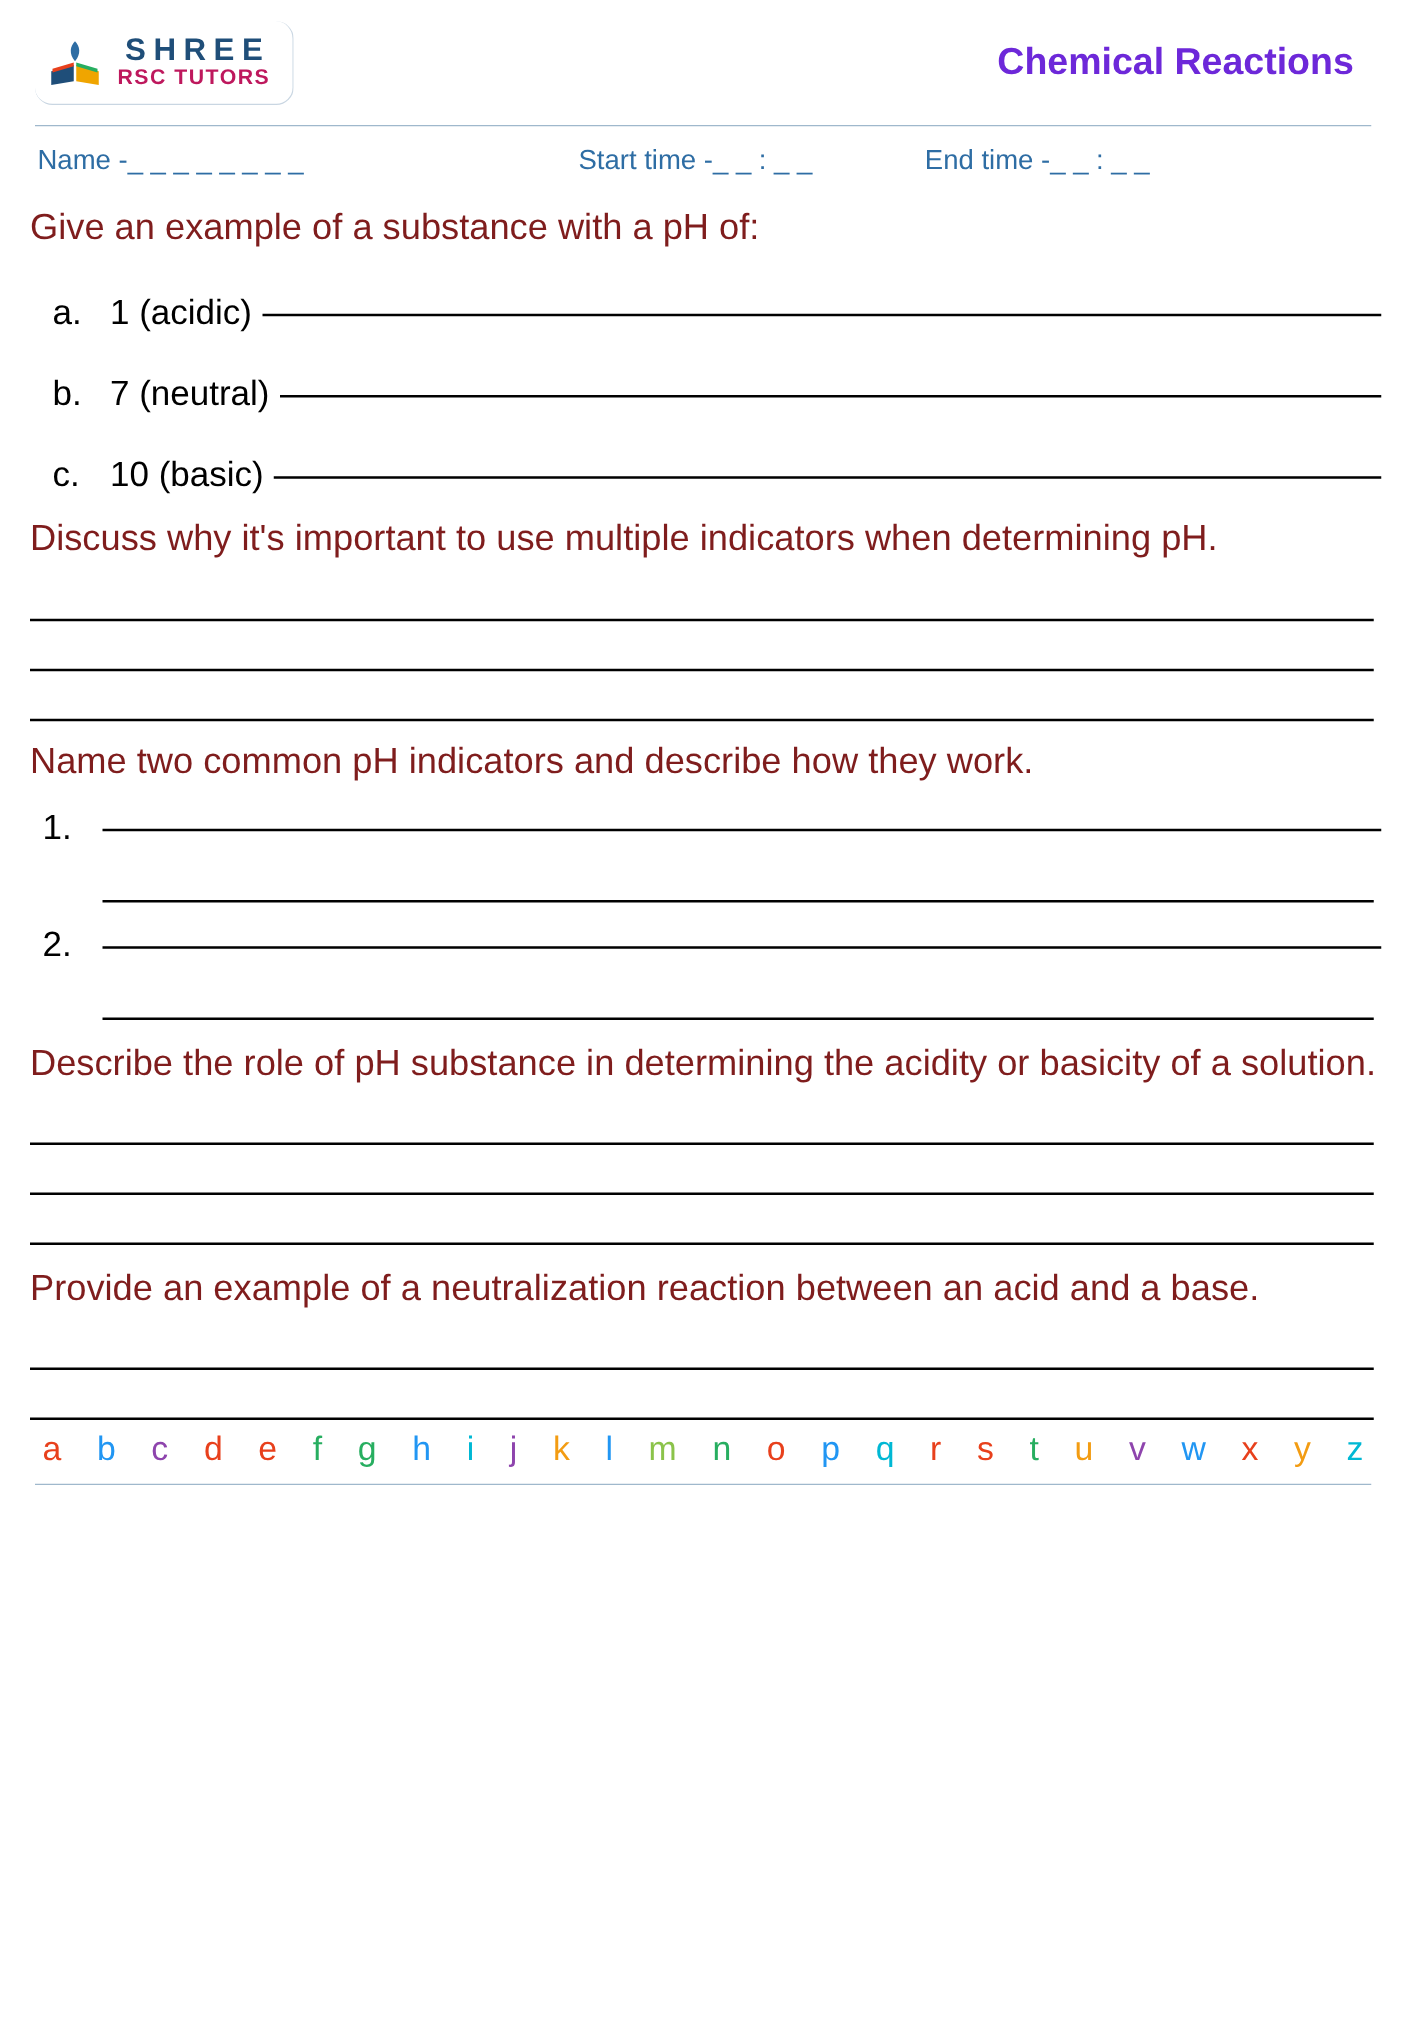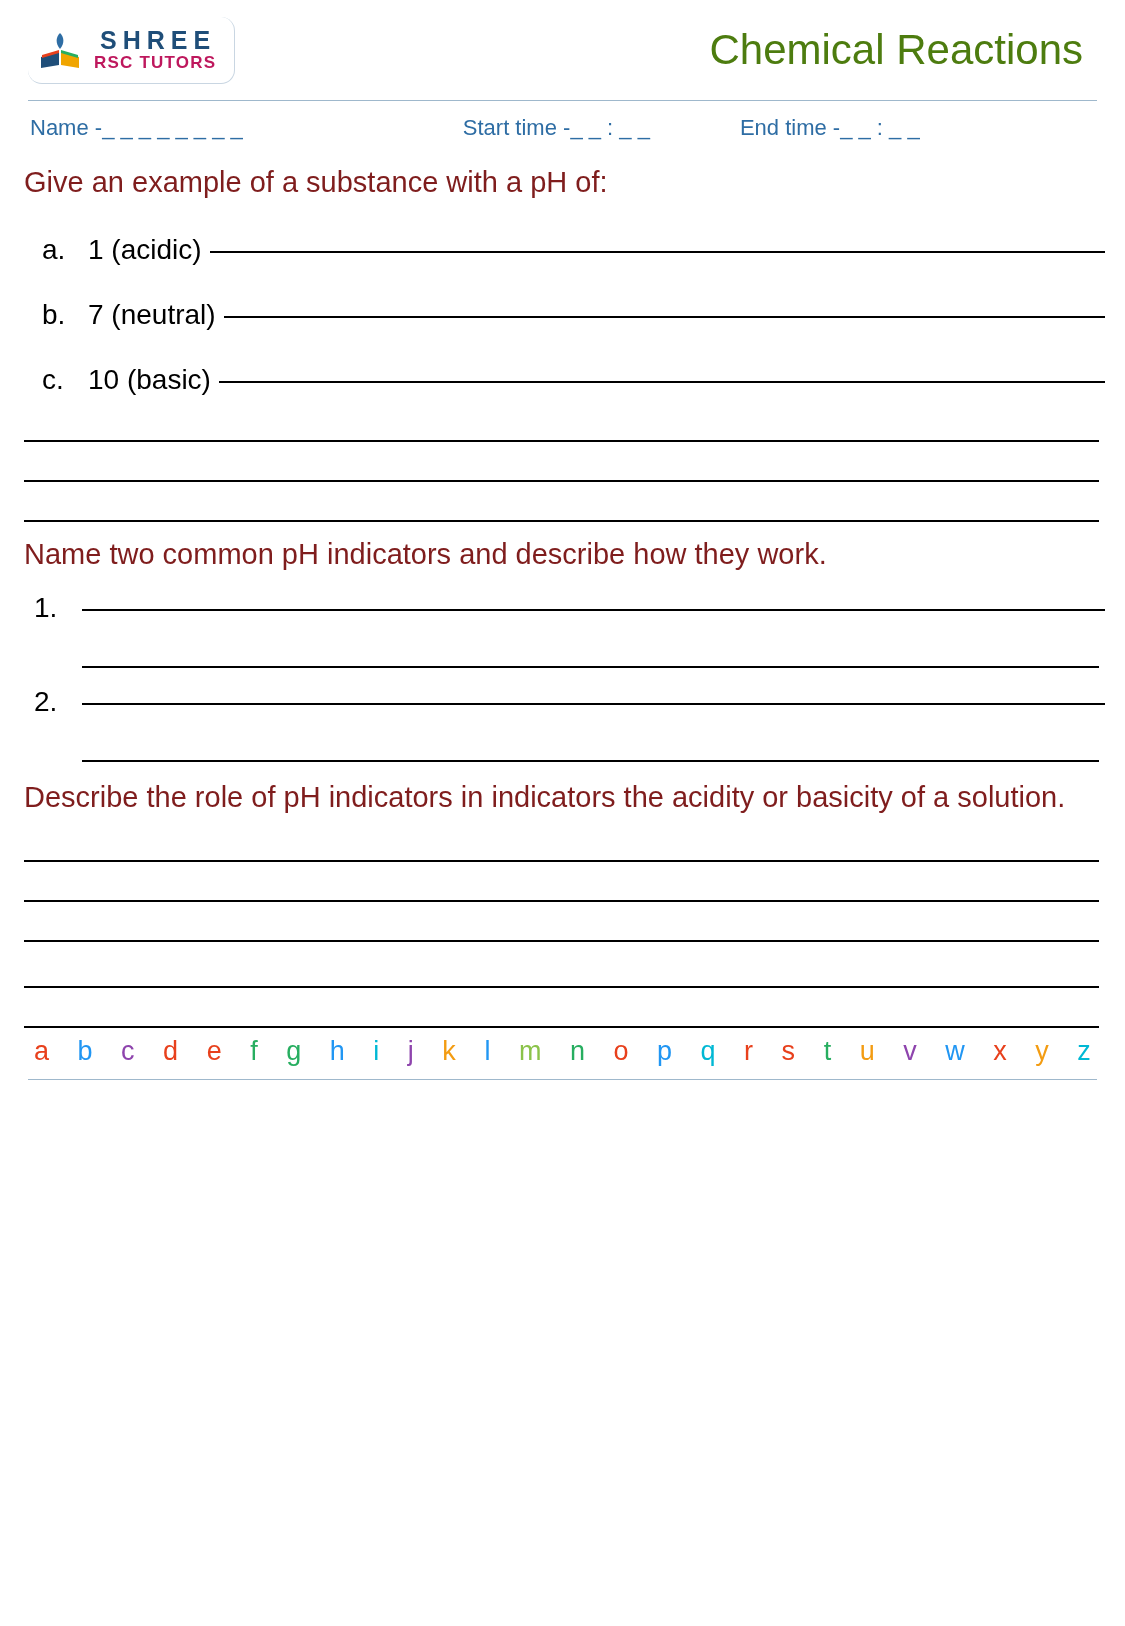--- a/index.html
+++ b/index.html
@@ -57,23 +57,23 @@
     color: #1f4e79;
   }
   .logo-sub {
     font-size: 17px;
     font-weight: bold;
     letter-spacing: 1.2px;
     color: #be185d;
     margin-top: 2px;
   }
   .doc-title {
-    font-size: 42px;
-    color: #4d7c0f;
-    font-weight: normal;
+    font-size: 30px;
+    color: #6d28d9;
+    font-weight: bold;
     padding-right: 10px;
   }
   .header-rule {
     height: 1px;
     background: #9fb8cc;
     margin: 0 8px;
   }
 
   
   .meta {
@@ -213,20 +213,21 @@
     <span class="marker">b.</span>
     <span class="lbl">7 (neutral)</span>
     <span class="dashline"></span>
   </div>
   <div class="sub">
     <span class="marker">c.</span>
     <span class="lbl">10 (basic)</span>
     <span class="dashline"></span>
   </div>
 
+  <div class="q">Discuss why it's important to use multiple indicators when determining pH.</div>
   <div class="answer-lines">
     <div class="line"></div>
     <div class="line"></div>
     <div class="line"></div>
   </div>
 
   <div class="q tight">Name two common pH indicators and describe how they work.</div>
   <div class="numbered">
     <span class="marker">1.</span>
     <span class="dashline"></span>
@@ -235,27 +236,28 @@
     <div class="line short"></div>
   </div>
   <div class="numbered">
     <span class="marker">2.</span>
     <span class="dashline"></span>
   </div>
   <div class="answer-lines indent">
     <div class="line short"></div>
   </div>
 
-  <div class="q">Describe the role of pH indicators in indicators the acidity or basicity of a solution.</div>
+  <div class="q">Describe the role of pH substance in determining the acidity or basicity of a solution.</div>
   <div class="answer-lines">
     <div class="line"></div>
     <div class="line"></div>
     <div class="line"></div>
   </div>
 
+  <div class="q">Provide an example of a neutralization reaction between an acid and a base.</div>
   <div class="answer-lines">
     <div class="line"></div>
     <div class="line"></div>
   </div>
 
   <div class="alphabet">
     <span style="color: rgb(232, 64, 28);">a</span>
     <span style="color: rgb(33, 150, 243);">b</span>
     <span style="color: rgb(142, 68, 173);">c</span>
     <span style="color: rgb(232, 64, 28);">d</span>

